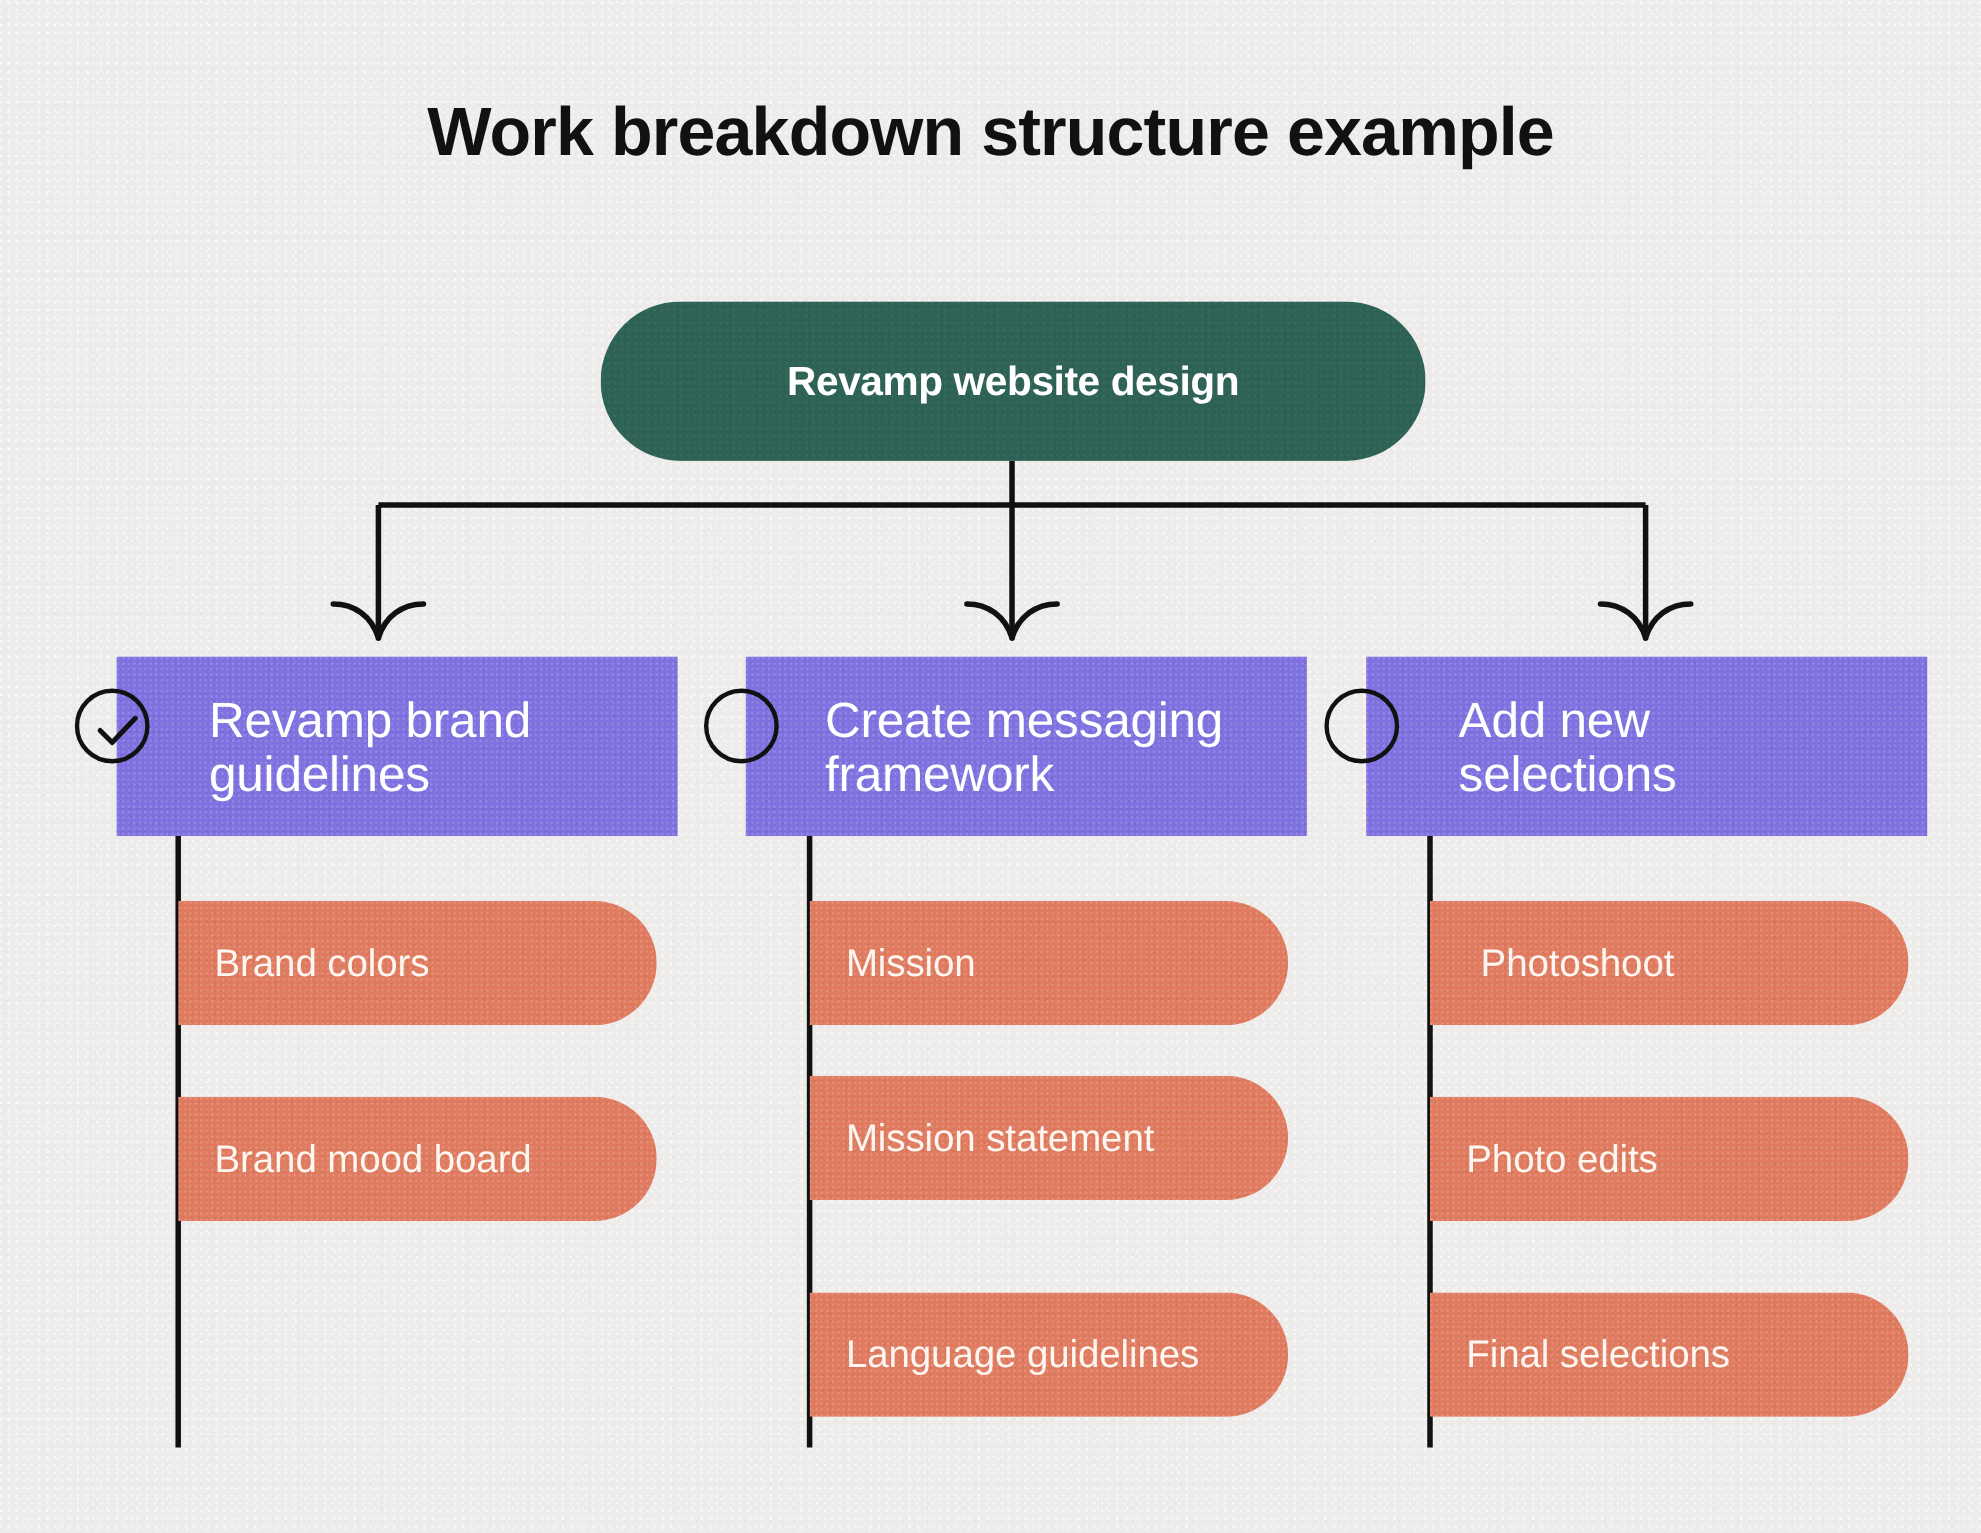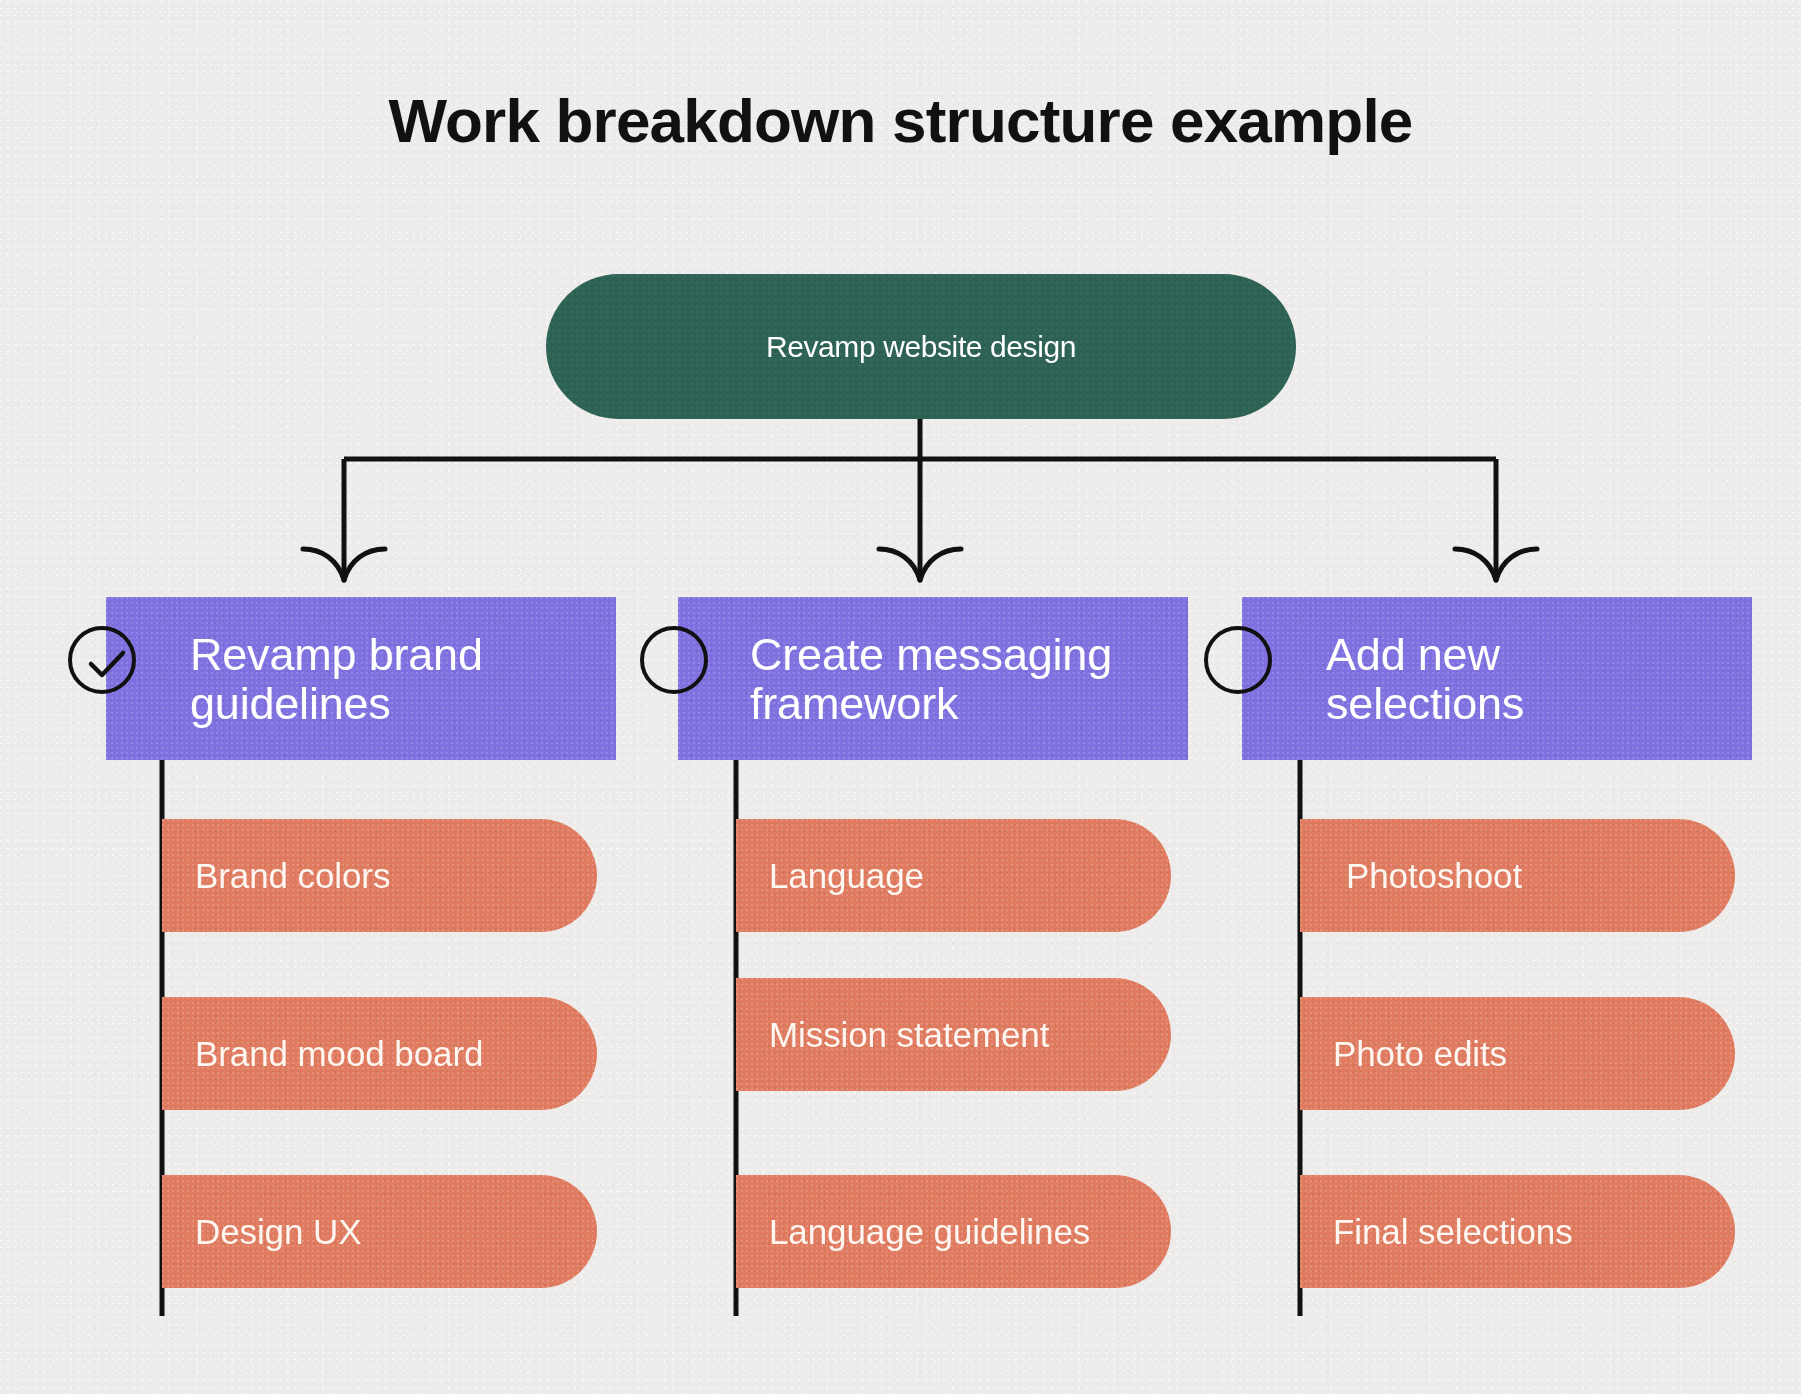--- a/index.html
+++ b/index.html
@@ -66,22 +66,22 @@
       radial-gradient(circle at 25% 30%, rgba(255,255,255,0.05) 0 1.2px, rgba(0,0,0,0) 1.3px),
       radial-gradient(circle at 75% 70%, rgba(0,0,0,0.05) 0 1.2px, rgba(0,0,0,0) 1.3px);
     background-size: 6px 6px, 8px 8px;
     display: flex;
     align-items: center;
     justify-content: center;
     box-sizing: border-box;
   }
   .root-label {
     color: #ffffff;
-    font-size: 30px;
-    font-weight: 400;
+    font-size: 37px;
+    font-weight: 700;
     letter-spacing: -0.4px;
     white-space: nowrap;
   }
 
   
   .phase-node {
     position: absolute;
     height: 163px;
     background-color: #7f72e0;
     background-image:
@@ -188,32 +188,29 @@
       <path d="M 23 38 L 34 49 L 55 27" stroke="#111111" stroke-width="4.5" fill="none" stroke-linecap="round" stroke-linejoin="round"></path>
     </svg>
   </div>
 
   <div class="task-pill" style="left:162px; top:819px; width:435px; padding-left:33px;">
     <span class="task-label">Brand colors</span>
   </div>
   <div class="task-pill" style="left:162px; top:997px; width:435px; padding-left:33px;">
     <span class="task-label">Brand mood board</span>
   </div>
-  <div class="task-pill" style="left:162px; top:1175px; width:435px; padding-left:33px;">
-    <span class="task-label">Design UX</span>
-  </div>
 
   <div class="phase-node" style="left:678px; top:597px; width:510px; padding-left:72px;">
     <span class="phase-label">Create messaging
 framework</span>
   </div>
   <div class="check-circle" style="left:640px; top:626px;"></div>
 
   <div class="task-pill" style="left:736px; top:819px; width:435px; padding-left:33px;">
-    <span class="task-label">Language</span>
+    <span class="task-label">Mission</span>
   </div>
   <div class="task-pill" style="left:736px; top:958px; width:435px; padding-left:33px;margin-top:20px;">
     <span class="task-label">Mission statement</span>
   </div>
   <div class="task-pill" style="left:736px; top:1175px; width:435px; padding-left:33px;">
     <span class="task-label">Language guidelines</span>
   </div>
 
   <div class="phase-node" style="left:1242px; top:597px; width:510px; padding-left:84px;">
     <span class="phase-label">Add new

